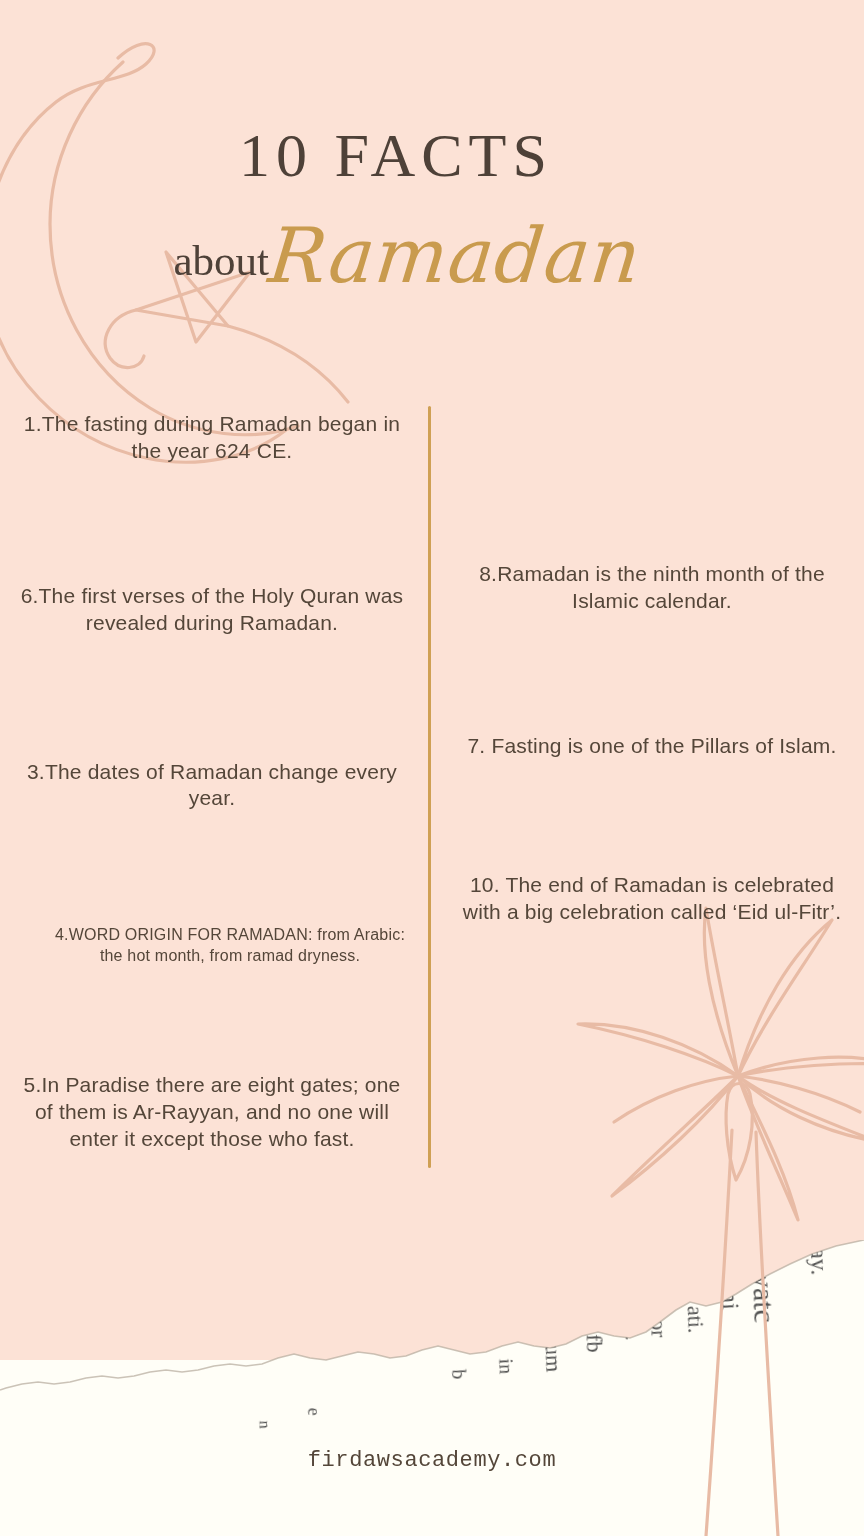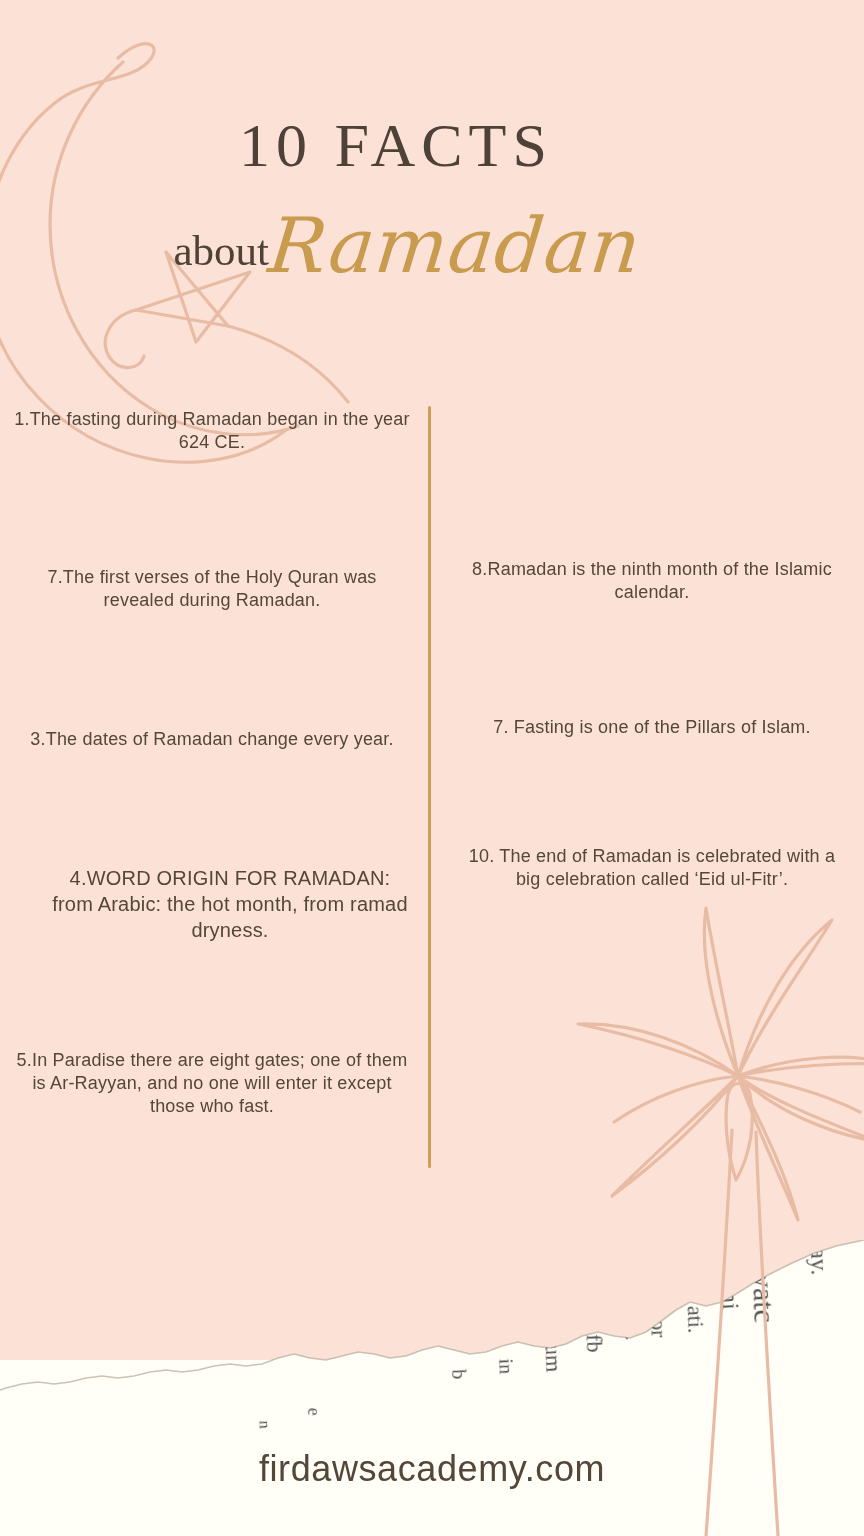--- a/index.html
+++ b/index.html
@@ -47,21 +47,21 @@
   .torn-wrap {
     position: absolute;
     left: 0; top: 1240px;
     width: 864px; height: 200px;
     z-index: 5;
   }
 
   
   .heading {
     position: absolute;
-    left: 0; top: 6px;
+    left: 0; top: 16px;
     width: 792px;
     z-index: 4;
     text-align: center;
   }
   .title-main {
     font-family: "Liberation Serif", "DejaVu Serif", serif;
     font-size: 62px;
     letter-spacing: 6px;
     color: #4E4138;
     font-weight: 400;
@@ -118,29 +118,29 @@
   }
   .col {
     width: 432px;
     box-sizing: border-box;
   }
   .col-left  { padding: 0 22px 0 14px; }
   .col-right { padding: 0 14px 0 22px; }
 
   .fact {
     font-family: "Liberation Sans", sans-serif;
-    font-size: 18px;
+    font-size: 21px;
     line-height: 1.28;
     color: #544639;
     text-align: center;
     letter-spacing: 0.2px;
     font-weight: 400;
   }
   .fact.small {
-    font-size: 20px;
+    font-size: 16px;
     line-height: 1.3;
     margin-left: 36px;
   }
 
   
   .gap-a { height: 76px; }
   .gap-b { height: 80px; }
   .gap-c { height: 76px; }
   .gap-d { height: 68px; }
 
@@ -157,22 +157,22 @@
     width: 864px;
     height: 116px;
     z-index: 7;
     display: flex;
     align-items: flex-start;
     justify-content: center;
     padding-top: 28px;
     box-sizing: border-box;
   }
   .footer-text {
-    font-family: Liberation Sans, sans-serif;
-    font-size: 36px;
+    font-family: Liberation Mono, monospace;
+    font-size: 22px;
     color: #544639;
     letter-spacing: 0.6px;
   }
 
   
   .snippet {
     font-family: "Liberation Serif", "DejaVu Serif", serif;
     fill: #3b3b3b;
   }
 </style>
@@ -239,21 +239,21 @@
       <path d="M172 250 C 166 360, 158 490, 146 656"></path>
       <path d="M196 252 C 200 366, 208 496, 218 656"></path>
     </g>
   </svg>
 
   <div class="cols">
 
     <div class="col col-left">
       <p class="fact">1.The fasting during Ramadan began in the year 624 CE.</p>
       <div class="gap-a"></div>
-      <p class="fact">7.The first verses of the Holy Quran was revealed during Ramadan.</p>
+      <p class="fact">6.The first verses of the Holy Quran was revealed during Ramadan.</p>
       <div class="gap-b"></div>
       <p class="fact">3.The dates of Ramadan change every year.</p>
       <div class="gap-c"></div>
       <p class="fact small">4.WORD ORIGIN FOR RAMADAN: from Arabic: the hot month, from ramad dryness.</p>
       <div class="gap-d"></div>
       <p class="fact">5.In Paradise there are eight gates; one of them is Ar-Rayyan, and no one will enter it except those who fast.</p>
     </div>
 
     <div class="col col-right">
       <div class="gap-r-a"></div>

